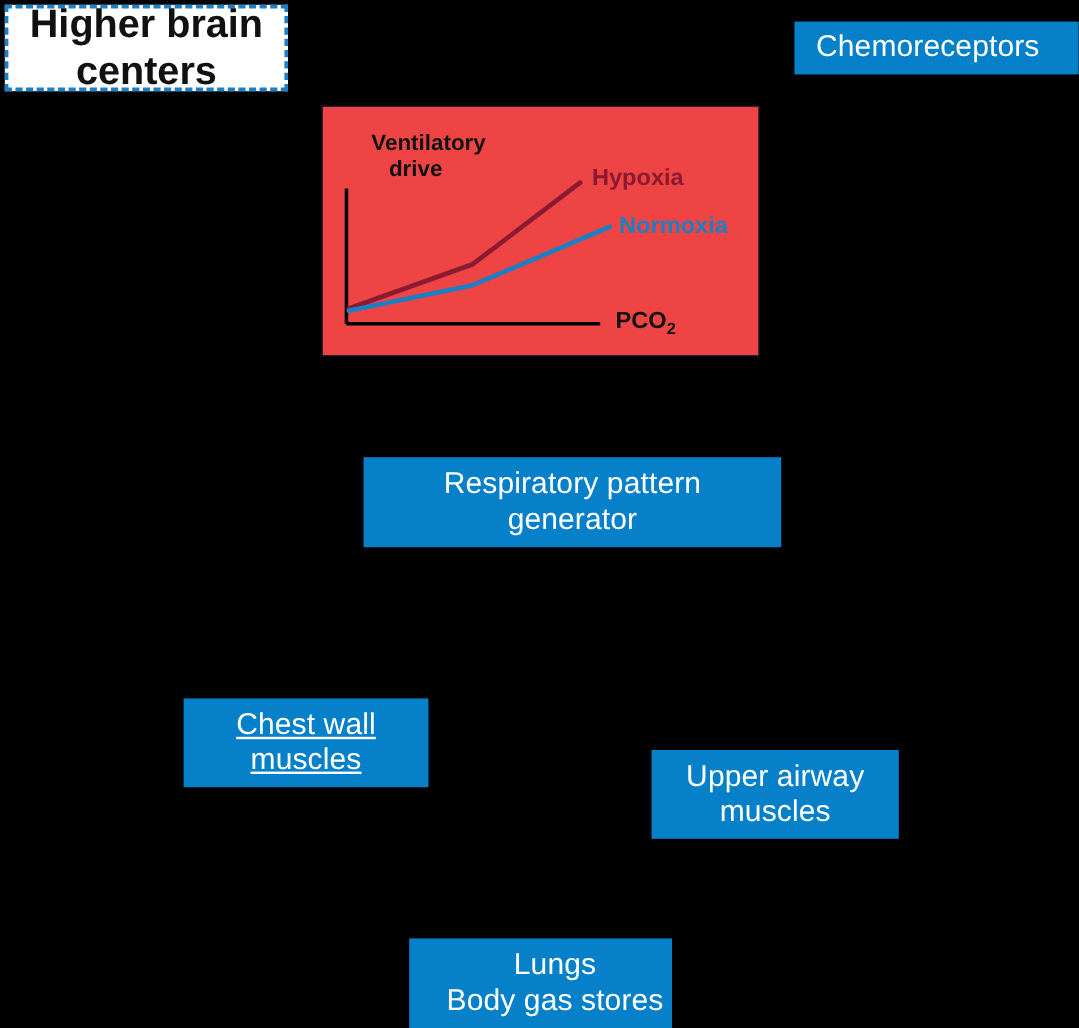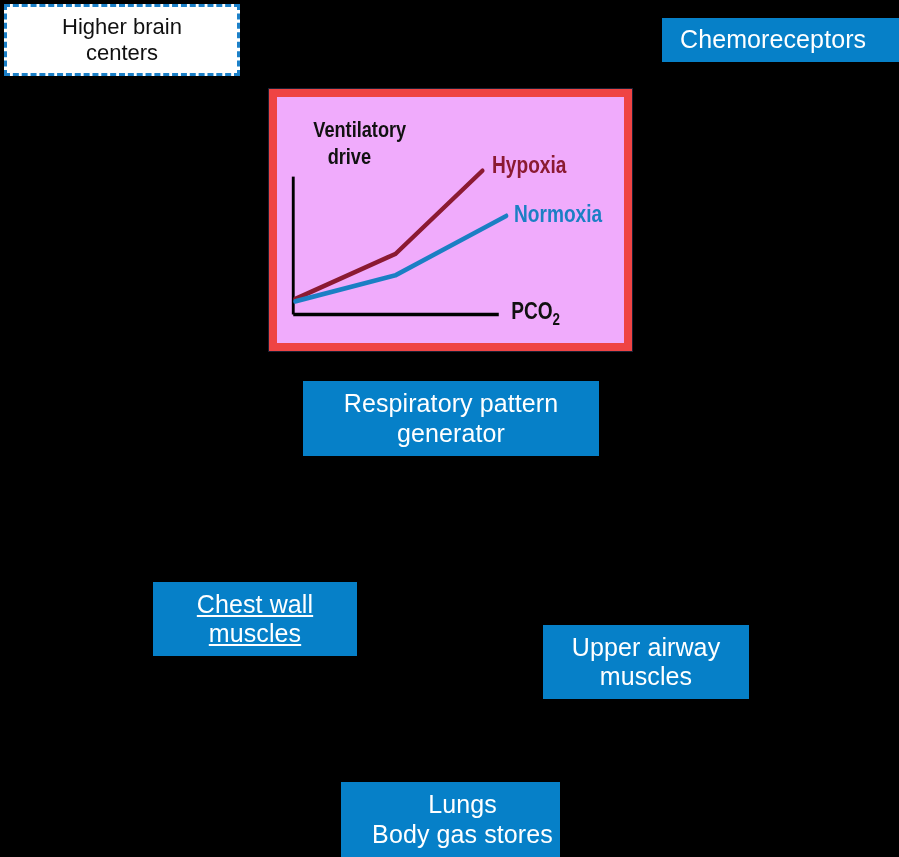--- a/index.html
+++ b/index.html
@@ -35,56 +35,56 @@
     color: #FFFFFF;
     font-size: 25px;
     font-weight: 400;
     letter-spacing: 0.1px;
   }
 
   .node-dashed {
     background: #FFFFFF;
     color: #111111;
     border: 3px dashed #1B80C8;
-    font-size: 22px;
-    font-weight: 400;
+    font-size: 33px;
+    font-weight: 700;
   }
 
   
   #higher-brain-centers {
     left: 4px;  top: 4px;  width: 236px; height: 72px;
   }
   #chemoreceptors {
     left: 662px; top: 18px; width: 250px; height: 44px;
     justify-content: flex-start;
     padding-left: 18px;
   }
   #respiratory-pattern-generator {
-    left: 303px; top: 381px; width: 296px; height: 75px; text-align: center;
+    left: 303px; top: 381px; width: 348px; height: 75px; text-align: center;
   }
   #chest-wall-muscles {
     left: 153px; top: 582px; width: 204px; height: 74px; text-decoration: underline;
   }
   #upper-airway-muscles {
     left: 543px; top: 582px; width: 206px; height: 74px; margin-top: 43px;
   }
   #lungs-body-gas-stores {
     left: 341px; top: 782px; width: 219px; height: 75px; padding-left: 24px;
   }
 
   
   #chart-panel {
     position: absolute;
     left: 269px;
     top: 89px;
     width: 363px;
-    height: 262px;
+    height: 207px;
     box-sizing: border-box;
-    background: #f0abfc;
-    border: 8px solid #ef4444;
+    background: #ef4444;
+    border: 3px solid #ef4444;
     outline: 1px solid #1B1F33;
   }
   #chart-svg {
     position: absolute;
     left: 0; top: 0;
     width: 100%;
     height: 100%;
     display: block;
   }
   .chart-axis-title {

